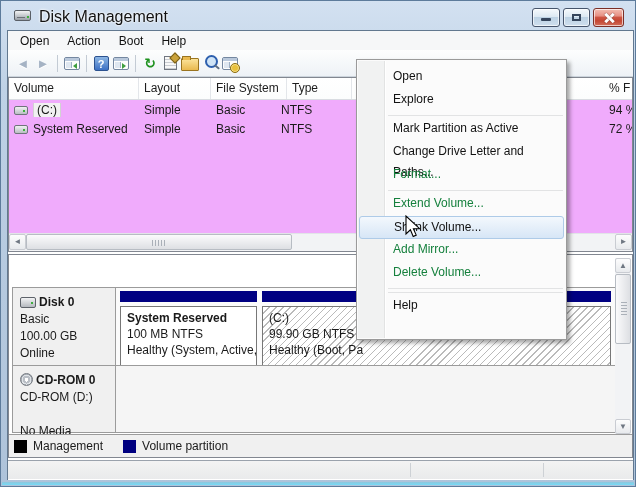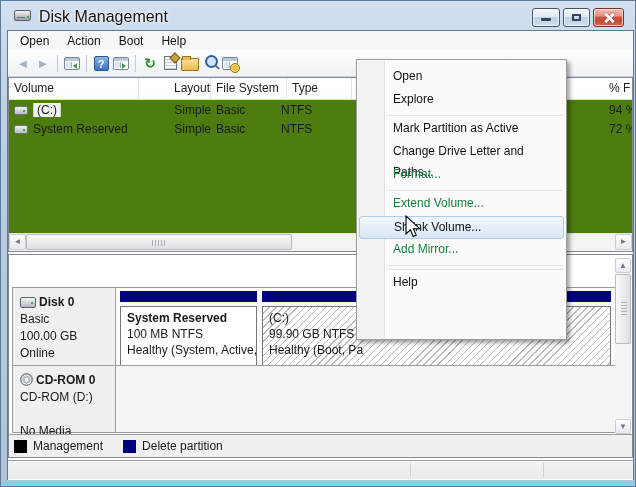--- a/index.html
+++ b/index.html
@@ -61,25 +61,25 @@
   .refresh-glyph{font-size:14px;font-weight:bold;color:#1f9220;line-height:1;}
   .sheet{width:13px;height:14px;border:1px solid #707680;background:repeating-linear-gradient(#f8f8f8 0 2px,#c9ccd1 2px 3px);box-sizing:border-box;position:relative;}
   .sheet::after{content:"";position:absolute;right:-3px;top:-3px;width:6px;height:6px;background:#caa23a;border:1px solid #7a5f18;transform:rotate(45deg);}
   .folder{width:16px;height:11px;background:linear-gradient(#fbe39a,#e9b94e);border:1px solid #9a741f;border-radius:1px;position:relative;margin-top:3px;}
   .folder::before{content:"";position:absolute;left:0;top:-3px;width:7px;height:3px;background:#e9b94e;border:1px solid #9a741f;border-bottom:none;border-radius:1px 1px 0 0;}
   .magnifier{width:9px;height:9px;border:2px solid #2d5fae;border-radius:50%;background:#cfe4f7;position:relative;margin:-3px -3px 0 0;}
   .magnifier::after{content:"";position:absolute;left:7px;top:9px;width:6px;height:2px;background:#5d6e85;transform:rotate(40deg);border-radius:1px;}
   .gear-dot{position:absolute;right:0px;bottom:0px;width:8px;height:8px;border-radius:50%;background:#e8c03c;border:1px solid #8a6c14;box-shadow:inset 0 0 0 1px #f7e08a;}
 
   
-  .list-pane{position:absolute;left:0;top:46px;width:625px;height:175px;background:#4d7c0f;
+  .list-pane{position:absolute;left:0;top:46px;width:625px;height:175px;background:#f0abfc;
     border:1px solid #828790;box-sizing:border-box;}
   .list-header{display:flex;height:21px;border-bottom:1px solid #d9dce1;background:linear-gradient(#ffffff,#fcfdfd);}
   .hcell{box-sizing:border-box;padding:3px 0 0 5px;border-right:1px solid #e3e6ea;color:#1d1d1d;overflow:hidden;white-space:nowrap;}
-  .hc0{width:130px;} .hc1{width:72px;text-align:right;} .hc2{width:65px;} .hc3{width:76px;} .hc-fill{width:254px;border-right:none;} .hc5{width:26px;border-right:none;padding-left:3px;}
+  .hc0{width:130px;} .hc1{width:72px;} .hc2{width:65px;} .hc3{width:76px;} .hc-fill{width:254px;border-right:none;} .hc5{width:26px;border-right:none;padding-left:3px;}
   .lrow{display:flex;height:19px;align-items:center;}
   .lcell{box-sizing:border-box;padding-left:5px;overflow:hidden;white-space:nowrap;}
   .vol-icon{display:inline-block;width:14px;height:9px;border:1px solid #6f747b;border-radius:2px;
     background:linear-gradient(#f0f1f2,#b9bdc3);position:relative;vertical-align:-1px;margin-right:5px;box-sizing:border-box;}
   .vol-icon::after{content:"";position:absolute;right:2px;top:3px;width:2px;height:2px;background:#3fae3f;}
   .sel-box{background:#f1f1f1;border:1px solid #d2d2d2;padding:0 3px;border-radius:1px;}
   
   .hscroll{position:absolute;left:0;right:0;bottom:0;height:17px;background:#f2f3f5;border-top:1px solid #e2e4e8;}
   .hs-btn{position:absolute;top:0;width:17px;height:16px;background:linear-gradient(#fdfdfd,#e8eaed);border:1px solid #c9ccd2;box-sizing:border-box;
     color:#6f7782;font-size:8px;line-height:14px;text-align:center;border-radius:2px;}
@@ -303,41 +303,42 @@
         <div class="vs-thumb">
             <span class="grip-v"></span>
           </div>
         <div class="vs-btn vs-down">▼</div>
       </div>
 
       <div class="legend">
         <span class="swatch" style="background:#000000;"></span>
         <span class="lbl">Management</span>
         <span class="swatch" style="background:#000080;"></span>
-        <span class="lbl">Delete partition</span>
+        <span class="lbl">Volume partition</span>
       </div>
     </div>
 
     <div class="statusbar">
       <span class="sb-sep" style="left:402px;"></span>
       <span class="sb-sep" style="left:535px;"></span>
     </div>
   </div>
 
   <div class="context-menu">
     <div class="cm-item">Open</div>
     <div class="cm-item">Explore</div>
     <div class="cm-sep"></div>
     <div class="cm-item">Mark Partition as Active</div>
     <div class="cm-item">Change Drive Letter and Paths...</div>
     <div class="cm-item disabled">Format...</div>
     <div class="cm-sep"></div>
     <div class="cm-item disabled">Extend Volume...</div>
     <div class="cm-item highlight">Shrink Volume...</div>
     <div class="cm-item disabled">Add Mirror...</div>
+    <div class="cm-item disabled">Delete Volume...</div>
     <div class="cm-sep"></div>
     <div class="cm-sep"></div>
     <div class="cm-item">Help</div>
   </div>
 
   <svg class="cursor" width="22" height="24" viewBox="0 0 22 24">
     <path d="M5 1 L5 19 L9.4 14.8 L12.2 21.4 L15.2 20.1 L12.4 13.7 L18.6 13.6 Z" fill="#ffffff" stroke="#000000" stroke-width="1.1"></path>
   </svg>
 </div>
 

